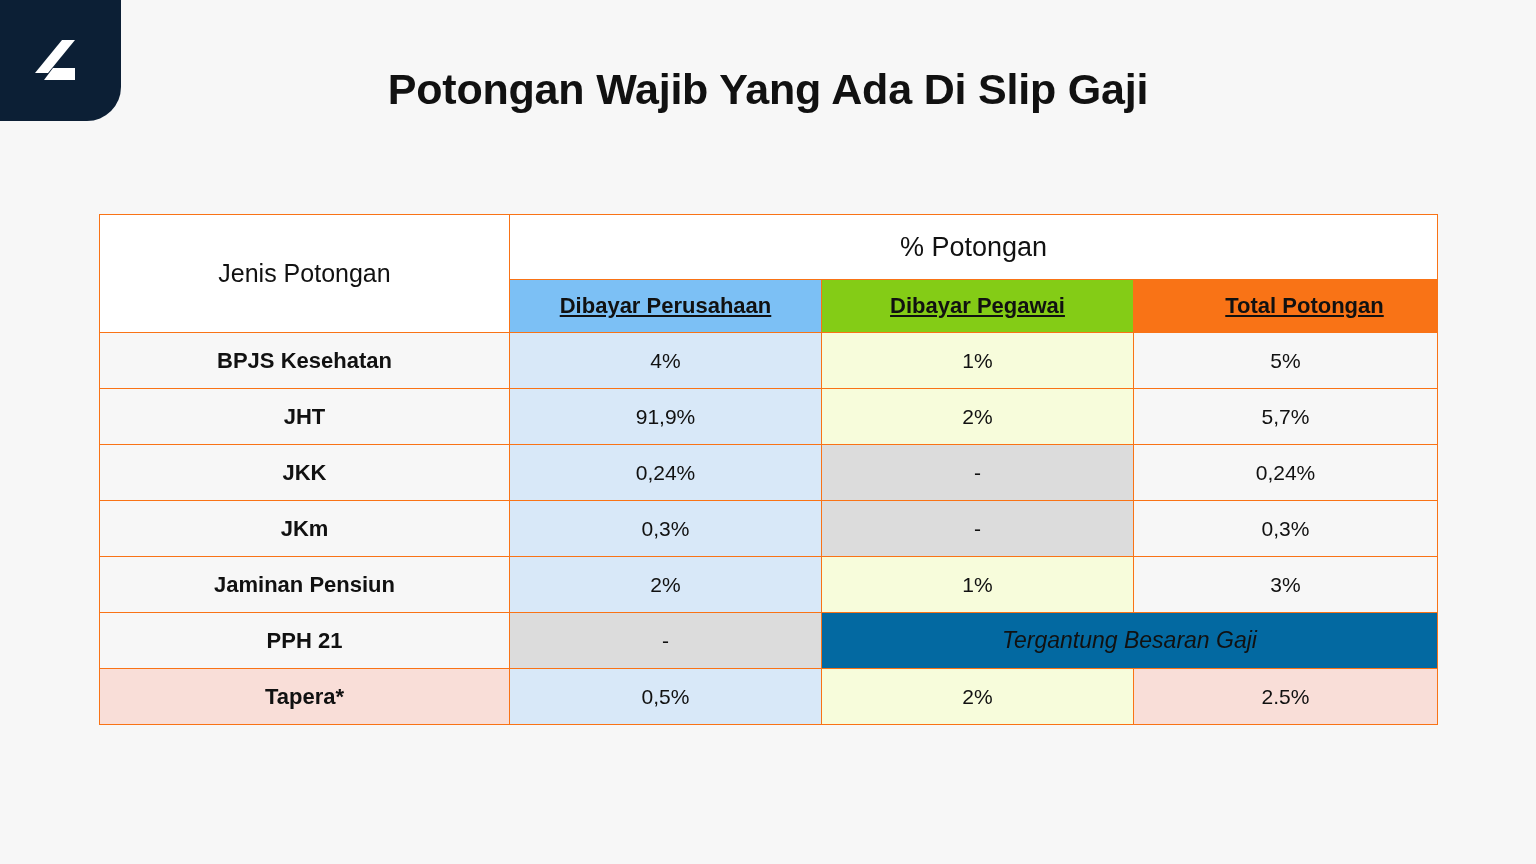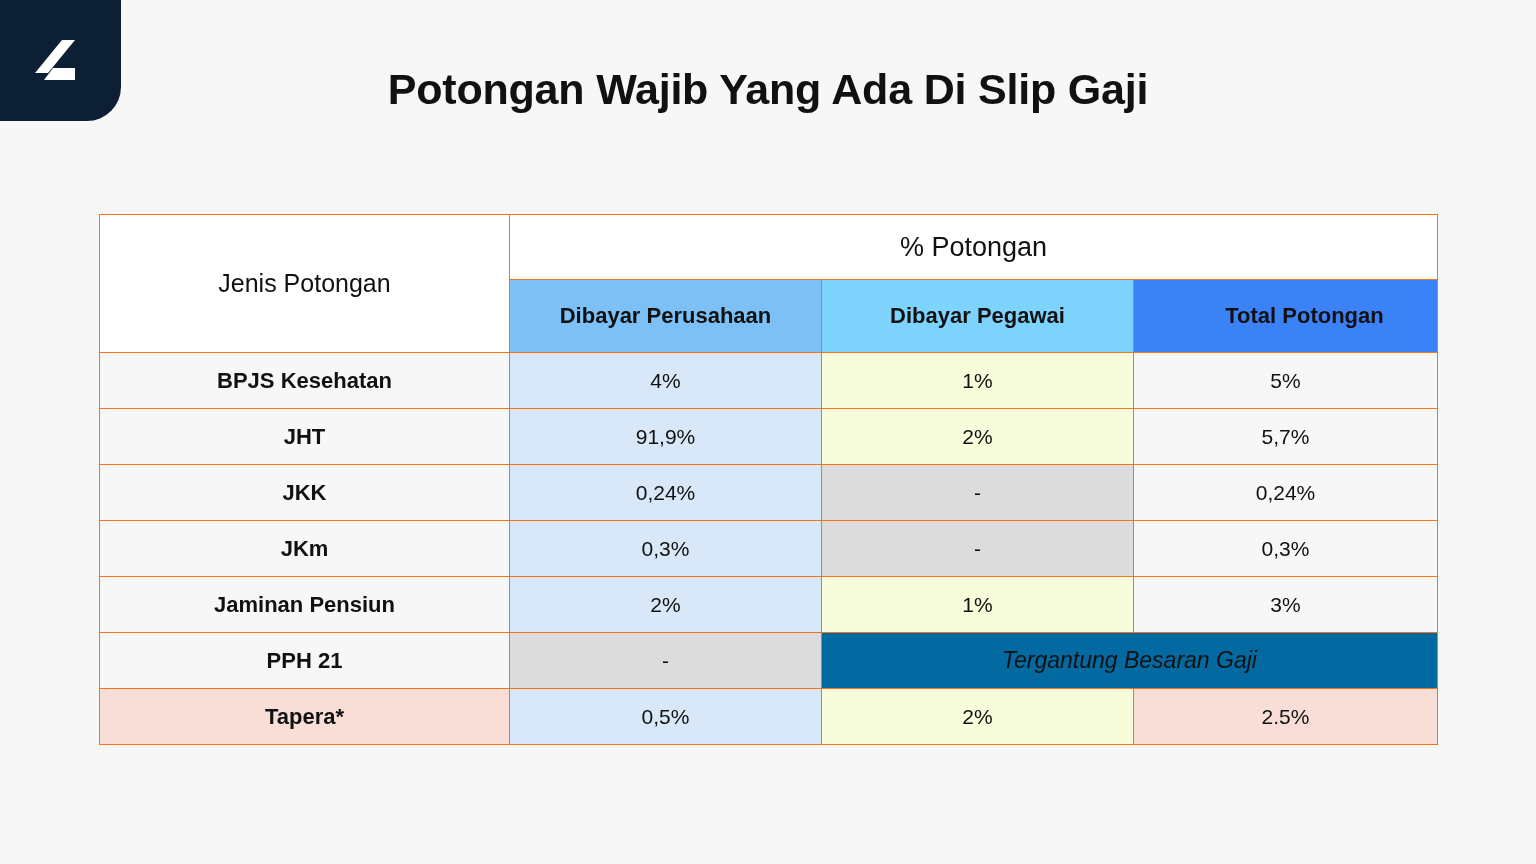--- a/index.html
+++ b/index.html
@@ -88,27 +88,28 @@
     font-size: 25px !important;
     font-weight: normal;
   }
   .th-group {
     background: #FFFFFF;
     font-size: 27px !important;
     font-weight: normal !important;
     height: 65px;
   }
   .th-sub {
-    height: 73px;
+    height: 53px;
     font-size: 22px !important;
     font-weight: bold !important;
+    text-decoration: underline;
   }
   .th-sub.blue   { background: #7CC0F5; }
-  .th-sub.yellow { background: #7dd3fc; }
-  .th-sub.plain  { background: #3b82f6; padding-left: 38px; }
+  .th-sub.yellow { background: #84cc16; }
+  .th-sub.plain  { background: #f97316; padding-left: 38px; }
 
   
   tbody tr { height: 56px; }
 
   td.rowlabel {
     font-weight: bold !important;
     font-size: 22px !important;
     background: #F7F7F7;
   }
   td.cell-blue   { background: #D8E8F8; }

